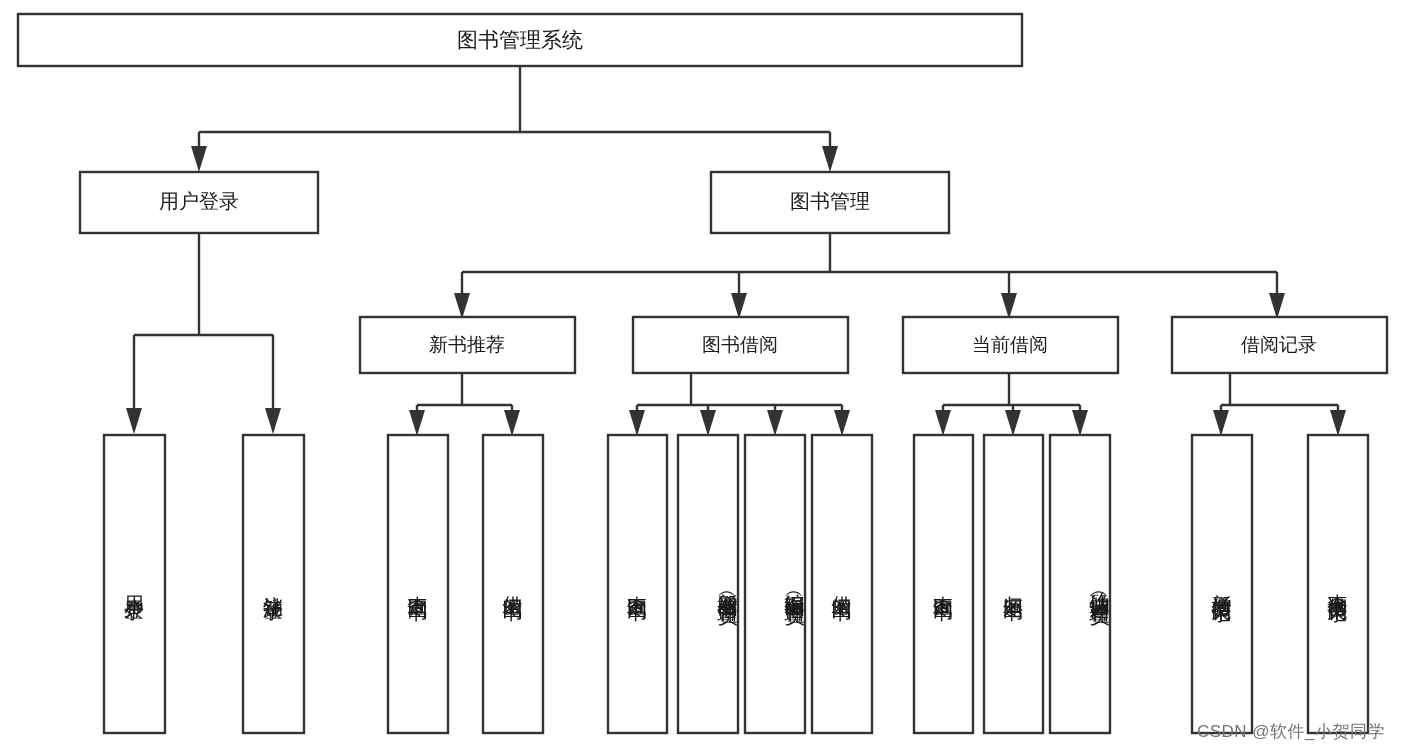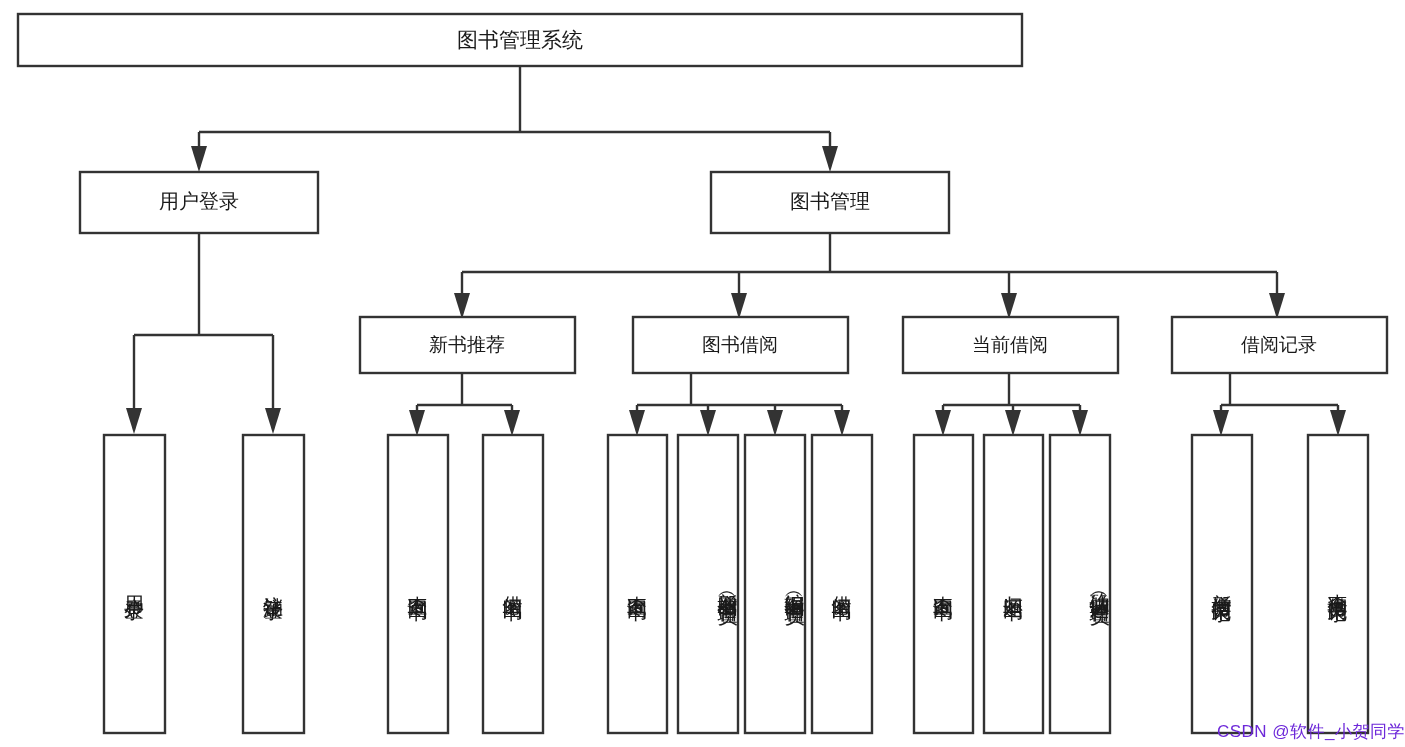--- a/index.html
+++ b/index.html
@@ -30,24 +30,24 @@
     font-family:"Liberation Sans","DejaVu Sans",sans-serif;
     font-size:20px;
     color:#1a1a1a;
     line-height:1;
     letter-spacing:2px;
     white-space:nowrap;
     pointer-events:none;
   }
   .watermark{
     position:absolute;
-    right:0;bottom:4px;
+    right:20px;bottom:4px;
     font-family:"Liberation Sans","DejaVu Sans",sans-serif;
     font-size:17px;
-    color:#6d28d9;
+    color:#737373;
     letter-spacing:0.5px;
     white-space:nowrap;
   }
 </style>
 </head>
 <body>
 
 <svg id="diagram" viewBox="0 0 1405 747" xmlns="http://www.w3.org/2000/svg">
 
   <defs>

